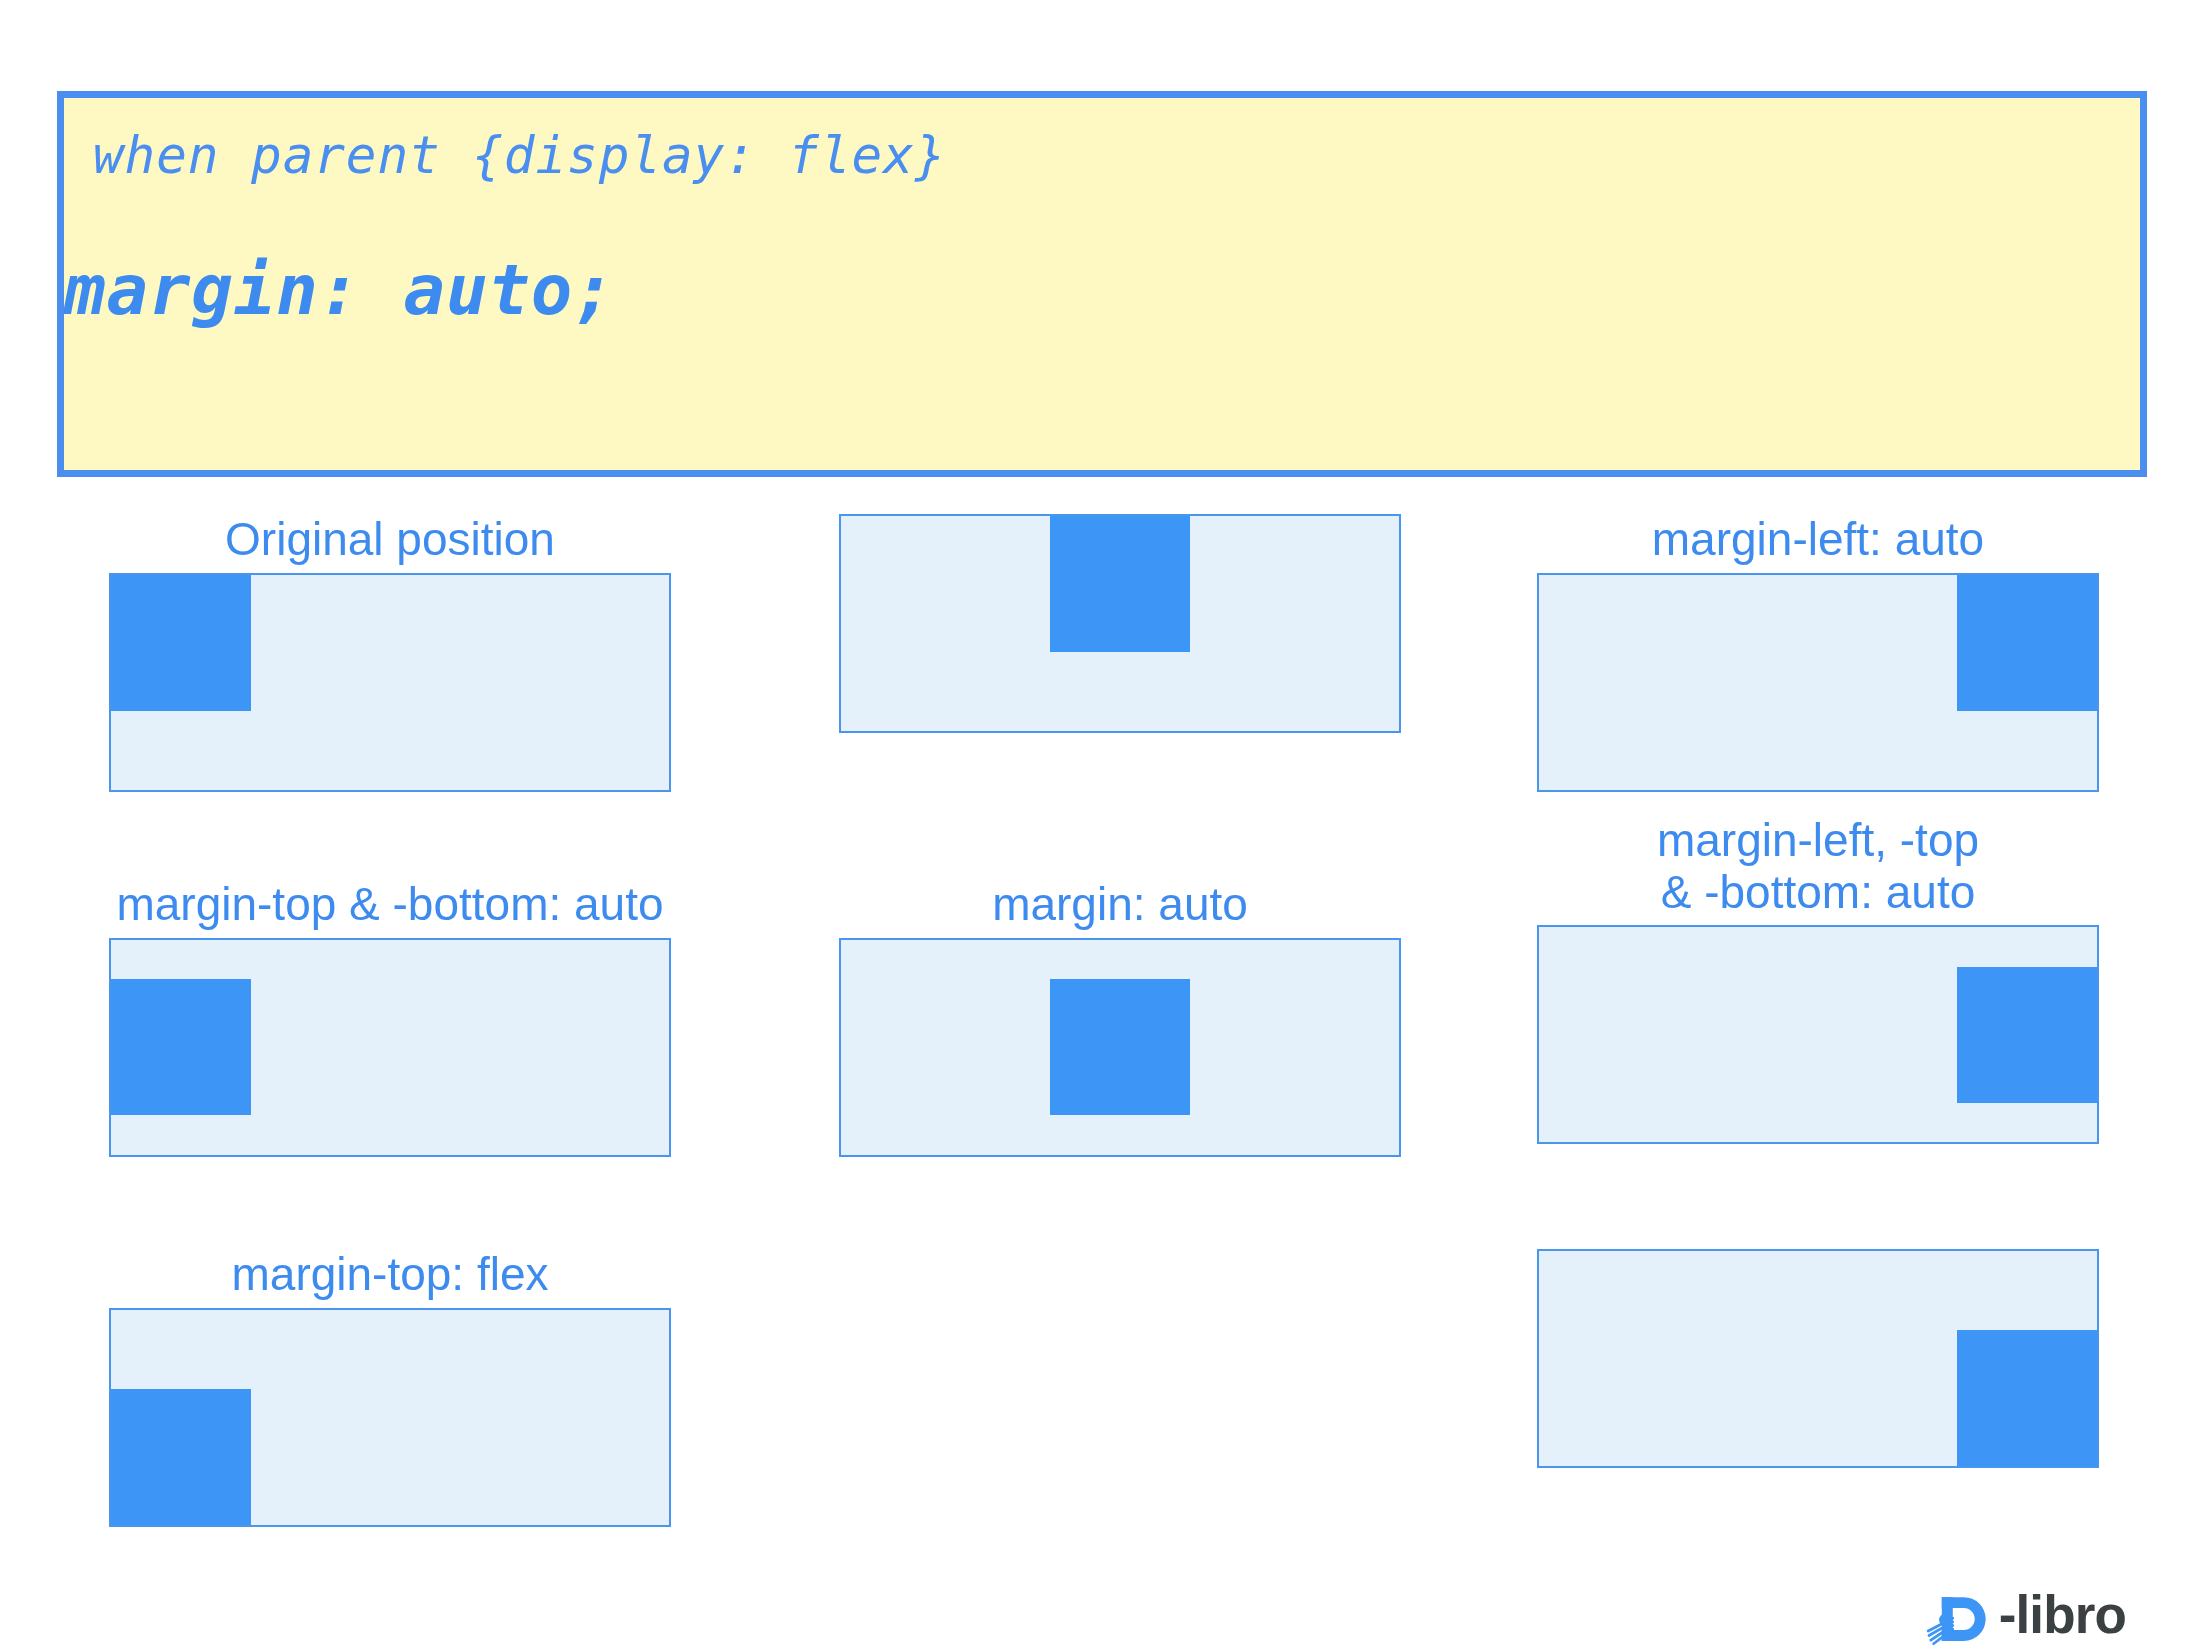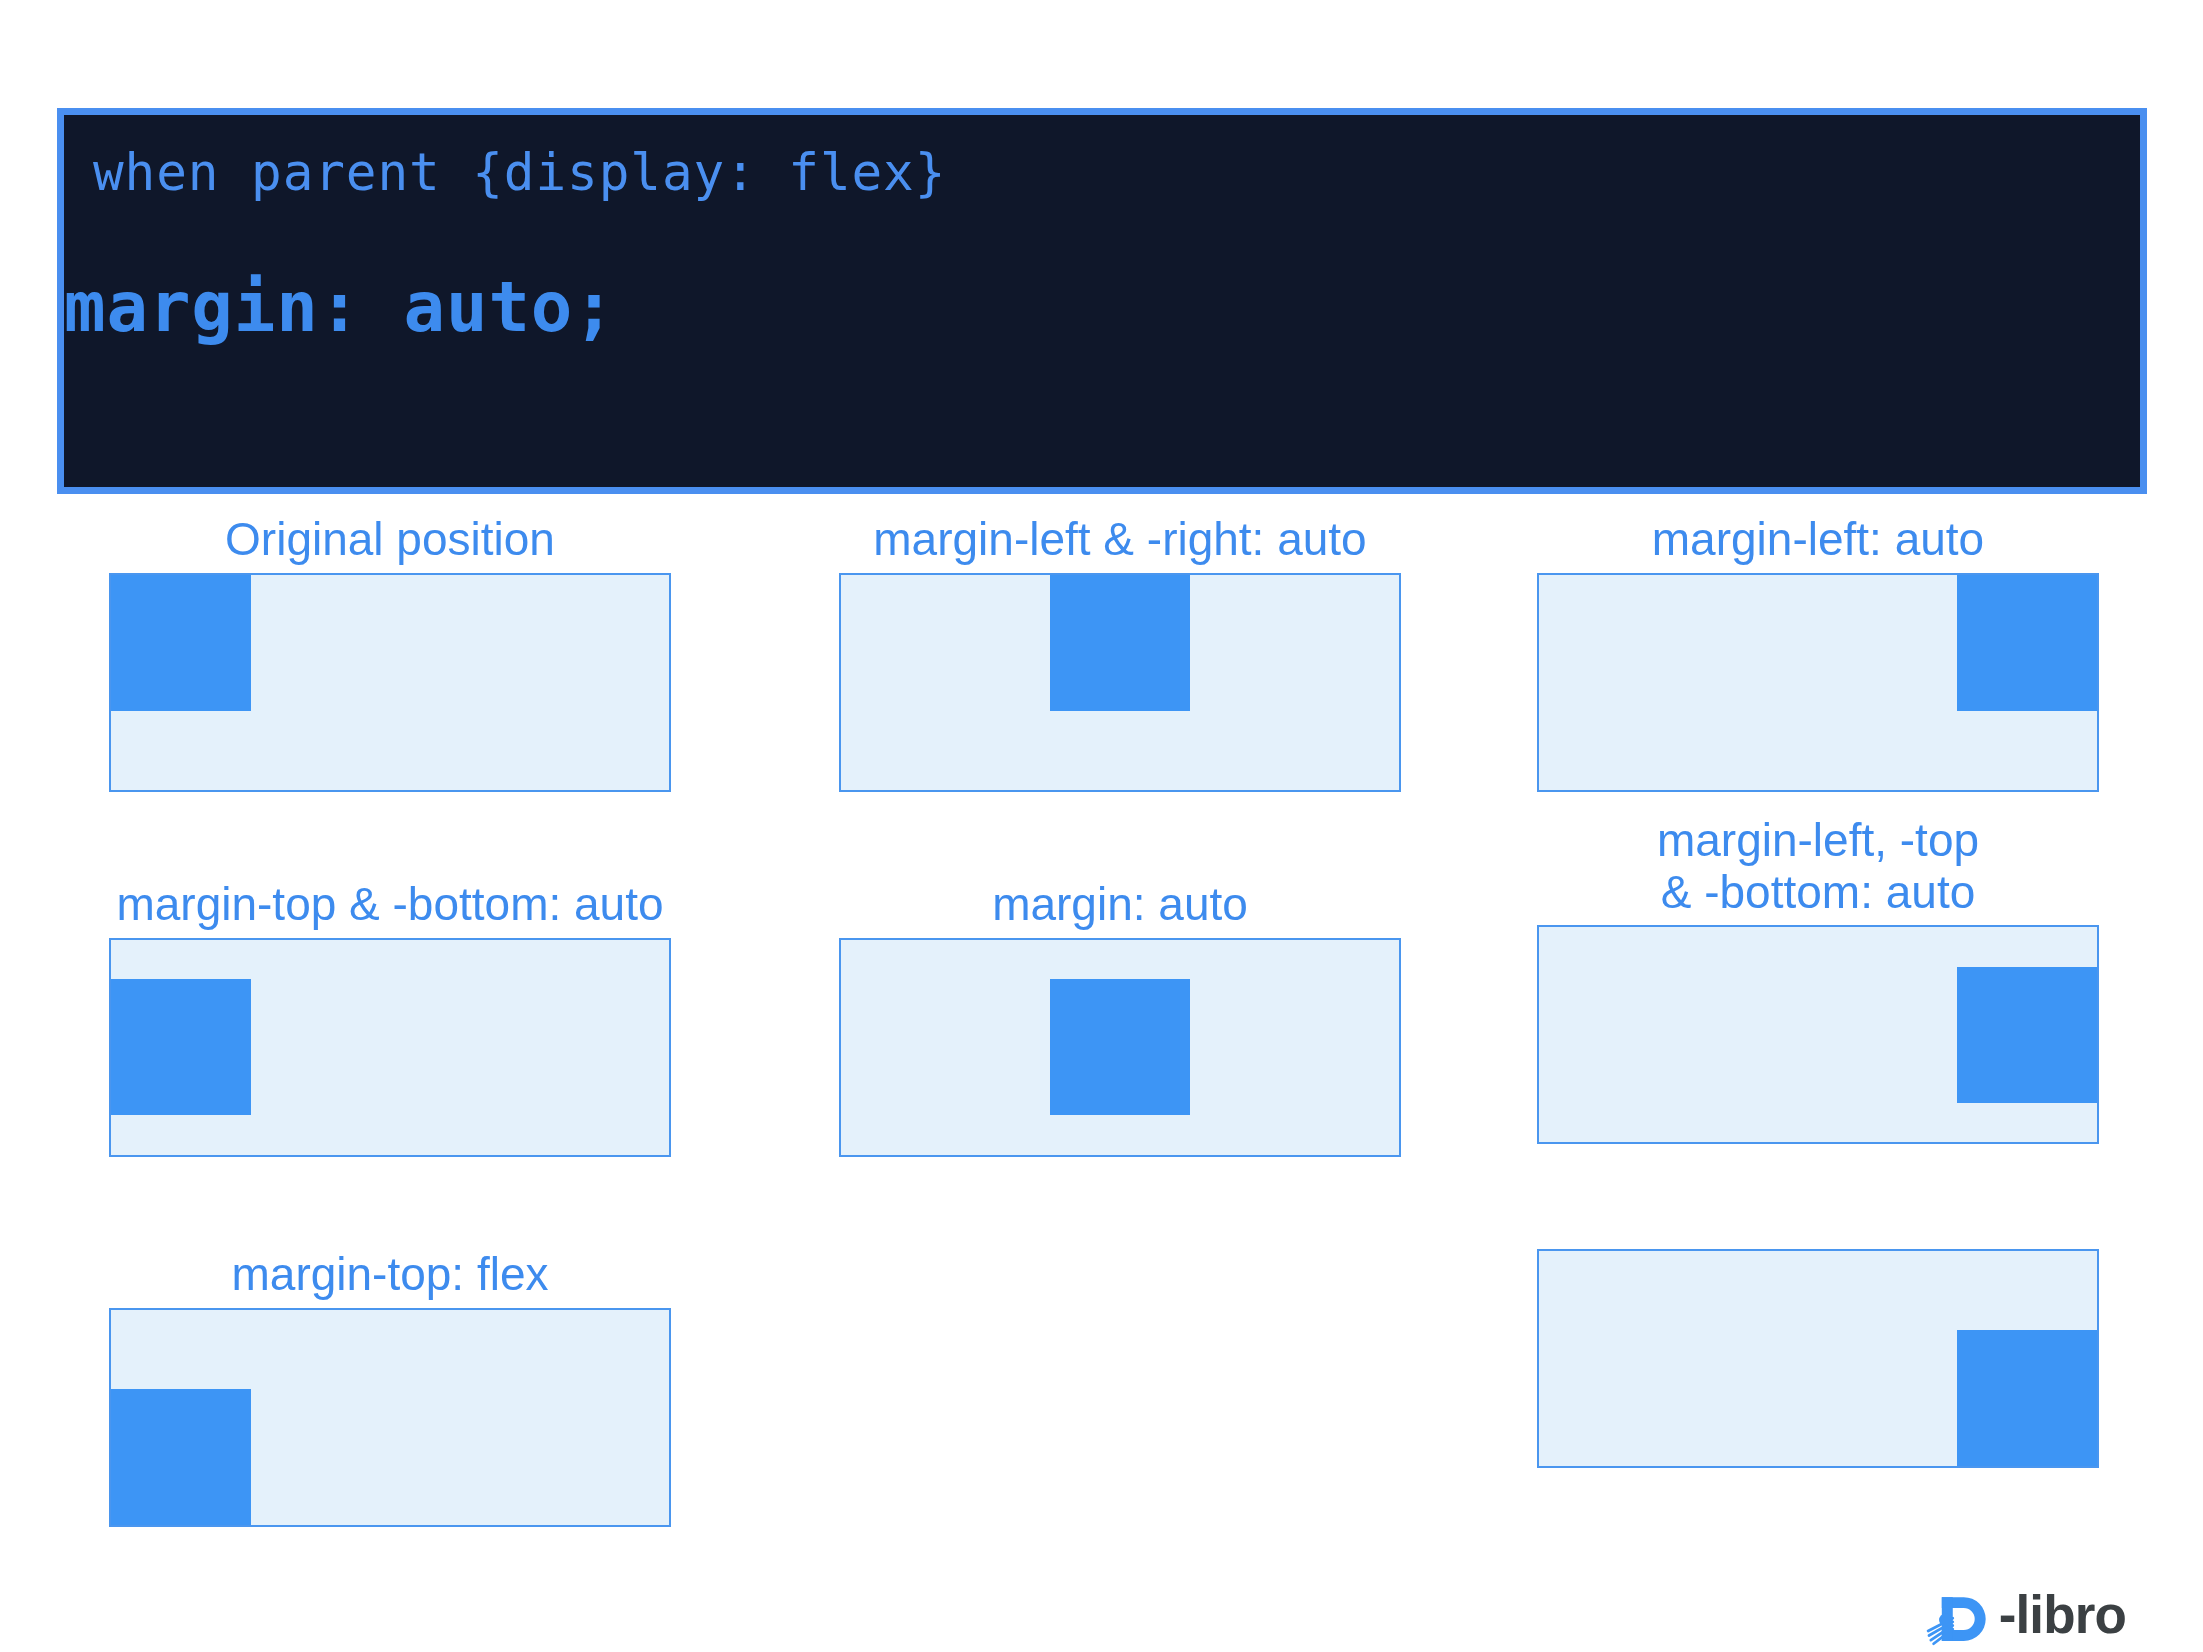--- a/index.html
+++ b/index.html
@@ -12,26 +12,27 @@
     height: 1653px;
     font-family: "Liberation Sans", sans-serif;
     position: relative;
     overflow: hidden;
   }
 
   
   #code-box {
     position: absolute;
     left: 57px;
-    top: 108px;
+    top: 91px;
     width: 2090px;
     height: 386px;
     box-sizing: border-box;
     border: 7.3px solid #4a8ff0;
-    background: #0f172a;
+    background: #fef9c3;
+    font-style: italic;
   }
   #code-line-1 {
     position: absolute;
     left: 29px;
     top: 27.5px;
     font-family: "DejaVu Sans Mono", "Liberation Mono", monospace;
     font-size: 51px;
     color: #4a8ff0;
     letter-spacing: 0.9px;
     white-space: pre;
@@ -142,21 +143,20 @@
 <div id="grid">
 
   <div class="cell col-1 row-1">
     <div class="cell-label">Original position</div>
     <div class="demo-box">
       <div class="demo-square h-left v-top"></div>
     </div>
   </div>
 
   <div class="cell col-2 row-1">
-    <div class="cell-label">margin-left &amp; -right: auto</div>
     <div class="demo-box">
       <div class="demo-square h-center v-top"></div>
     </div>
   </div>
 
   <div class="cell col-3 row-1">
     <div class="cell-label">margin-left: auto</div>
     <div class="demo-box">
       <div class="demo-square h-right v-top"></div>
     </div>

